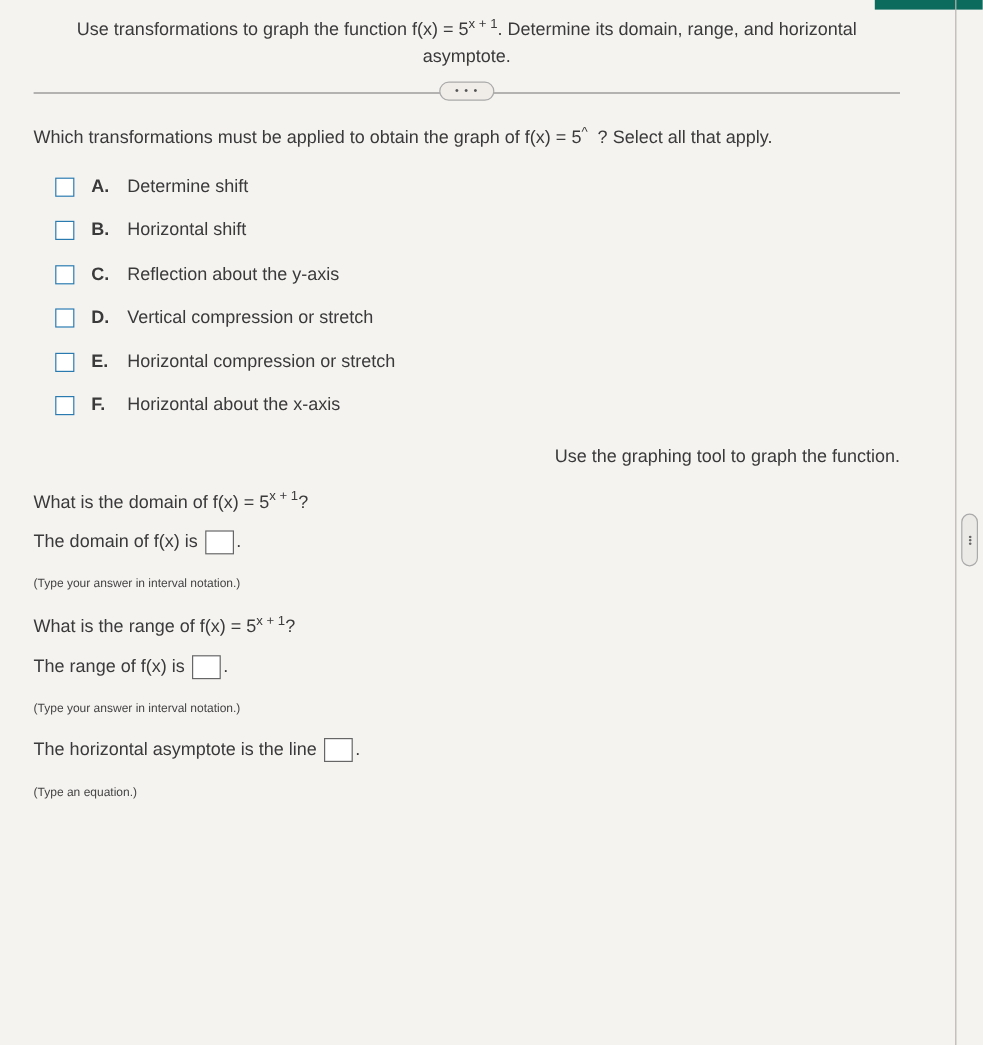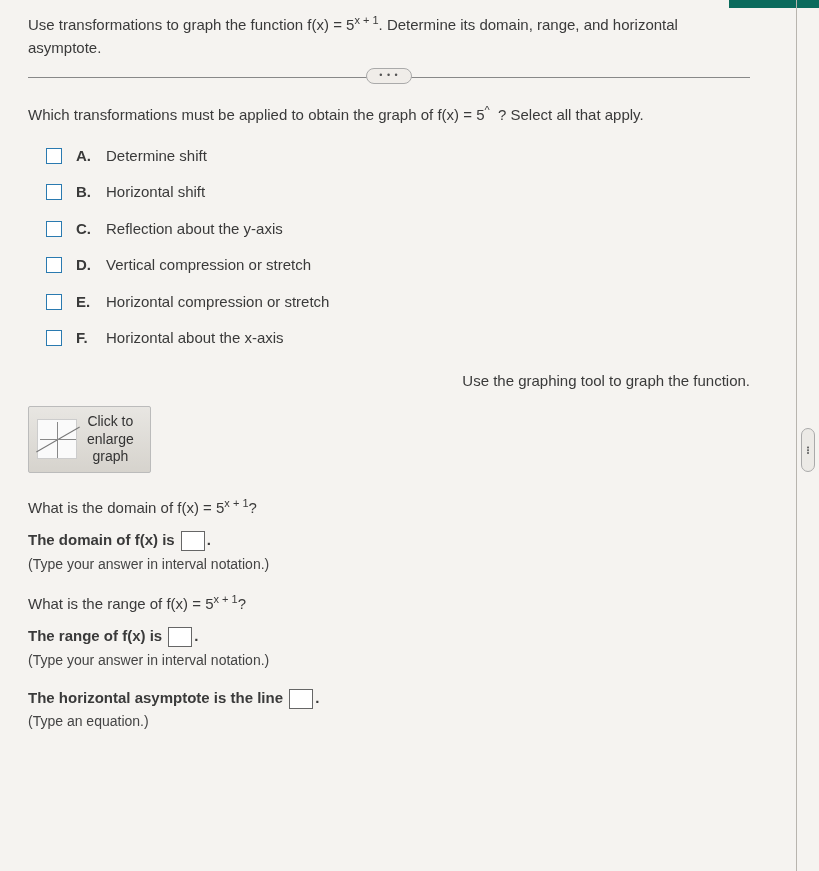--- a/index.html
+++ b/index.html
@@ -13,20 +13,21 @@
   }
   .content {
     padding: 12px 40px 20px 28px;
     color: #3a3a3a;
     font-size: 15px;
     line-height: 1.5;
     width: 790px;
   }
   .header-text {
     margin-bottom: 18px;
+    text-align: center;
   }
   .header-text .sup { vertical-align: super; font-size: 11px; }
   hr.divider {
     border: none;
     border-top: 1px solid #888;
     margin: 0 0 0 0;
     position: relative;
   }
   .ellipsis-pill {
     position: absolute;
@@ -88,31 +89,31 @@
   .graph-icon::after { top: 19px; left: 2px; height: 1px; width: 36px; }
   .graph-icon .diag {
     position: absolute;
     width: 50px; height: 1px;
     background: #777;
     top: 19px; left: -5px;
     transform: rotate(-30deg);
   }
   .graph-btn-text { font-size: 14px; color: #333; line-height: 1.25; text-align: center;}
   .qa-block { margin-bottom: 16px; }
-  .answer-line { margin-top: 10px; font-weight: bold; }
+  .answer-line { margin-top: 10px; }
   .input-box {
     display: inline-block;
     width: 24px;
     height: 20px;
     border: 1px solid #666;
     background: #fff;
     vertical-align: middle;
     margin: 0 2px;
   }
-  .hint { font-size: 14px; color: #444; margin-top: 2px;}
+  .hint { font-size: 10px; color: #444; margin-top: 16px;}
   .side-tab {
     position: absolute;
     right: 4px;
     top: 428px;
     width: 14px;
     height: 44px;
     border: 1px solid #aaa;
     border-radius: 8px;
     background: #eceae6;
     display: flex;
@@ -189,30 +190,20 @@
     </div>
     <div class="option-row">
       <input type="checkbox" style="">
       <span class="letter">F.</span>
       <span>Horizontal about the x-axis</span>
     </div>
   </div>
 
   <p class="instruction">Use the graphing tool to graph the function.</p>
 
-  <div class="graph-button">
-    <div class="graph-icon">
-        <div class="diag"></div>
-      </div>
-    <div class="graph-btn-text">
-      <span>Click to</span><br>
-      <span>enlarge</span><br>
-      <span>graph</span>
-    </div>
-  </div>
 
   <div class="qa-block">
     <p>
       <span>What is the domain of f(x) = 5</span><span class="sup">x + 1</span><span>?</span>
     </p>
     <p class="answer-line">
       <span>The domain of f(x) is </span><span class="input-box"></span><span>.</span>
     </p>
     <p class="hint">(Type your answer in interval notation.)</p>
   </div>

